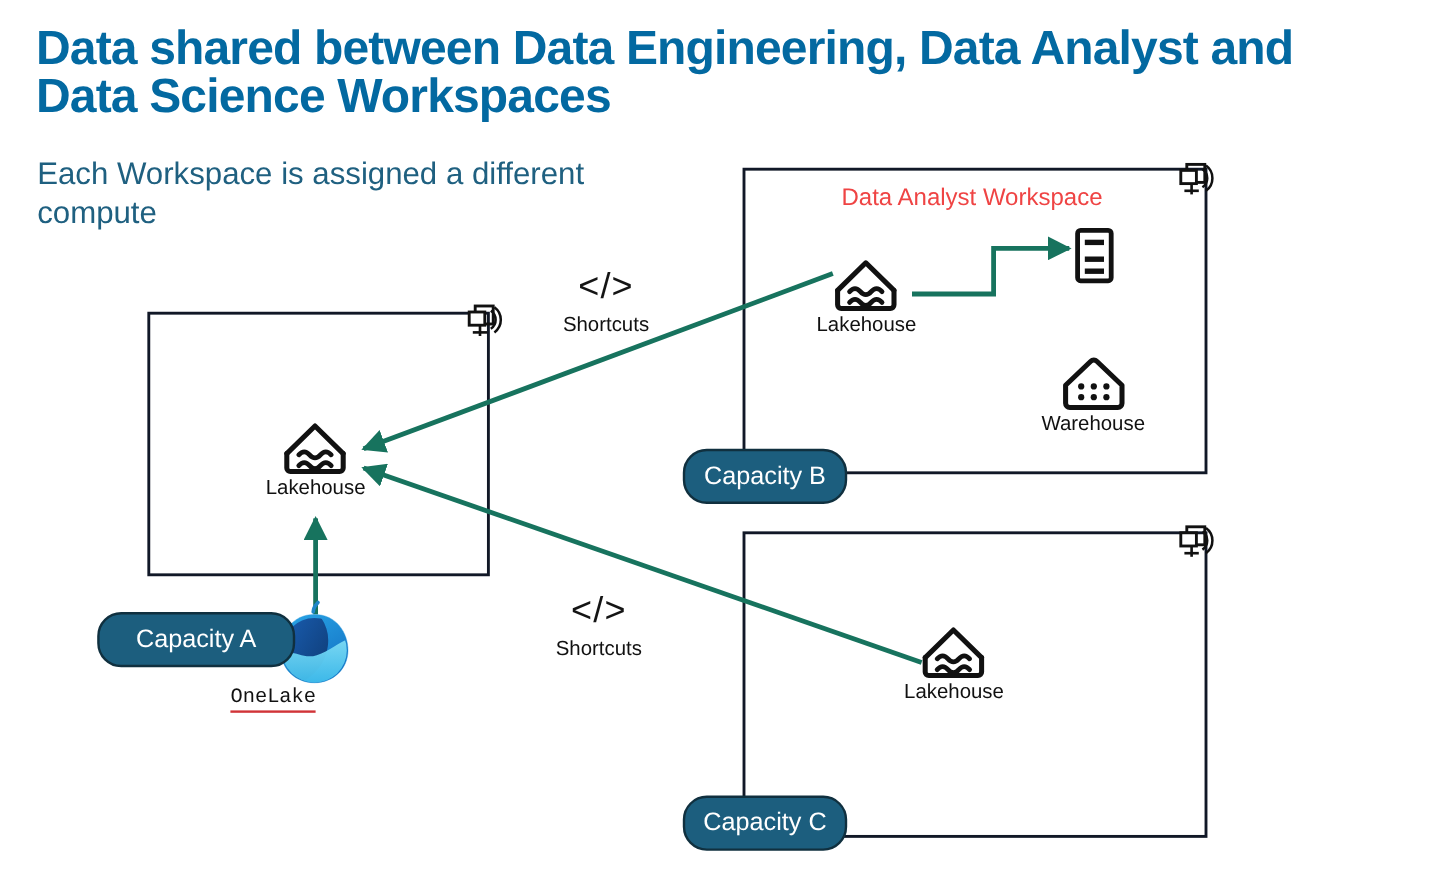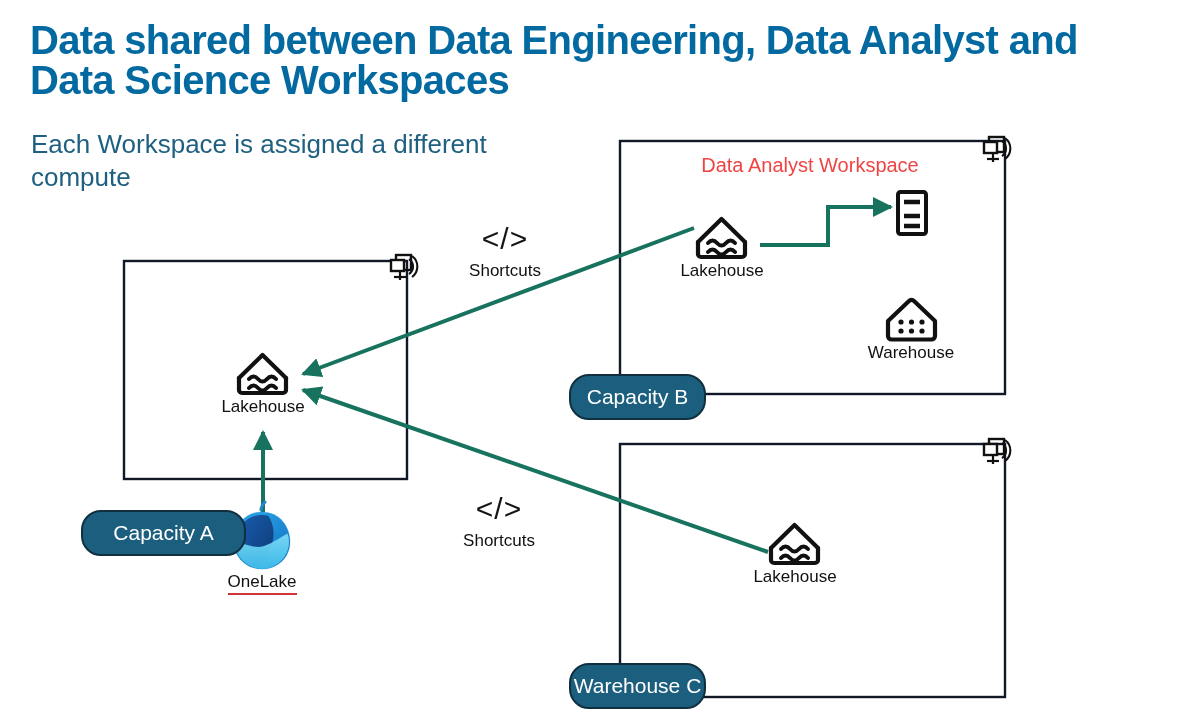--- a/index.html
+++ b/index.html
@@ -106,21 +106,22 @@
   #item-lake-ds { left: 725px; top: 518px; width: 140px; }
   #item-sqlep   { left: 842px; top: 186px; width: 156px; }
   #item-warehouse { left: 840px; top: 292px; width: 142px; }
 
   
   #item-onelake {
     position: absolute;
     left: 192px;
     top: 508px;
     width: 140px;
-    text-align: center;
+    text-align: left;
+    font-family: Liberation Mono, monospace;
   }
   #item-onelake .caption {
     font-size: 17px;
     color: #111111;
     margin-top: 2px;
     display: inline-block;
     border-bottom: 2px solid #d13438;
     padding-bottom: 1px;
   }
 
@@ -293,15 +294,15 @@
     <div class="code">&lt;/&gt;</div>
     <div class="lbl">Shortcuts</div>
   </div>
   <div class="shortcut" id="shortcut-bottom">
     <div class="code">&lt;/&gt;</div>
     <div class="lbl">Shortcuts</div>
   </div>
 
   <div class="capacity" id="cap-a">Capacity A</div>
   <div class="capacity" id="cap-b">Capacity B</div>
-  <div class="capacity" id="cap-c">Warehouse C</div>
+  <div class="capacity" id="cap-c">Capacity C</div>
 
 </div>
 
 </body></html>

